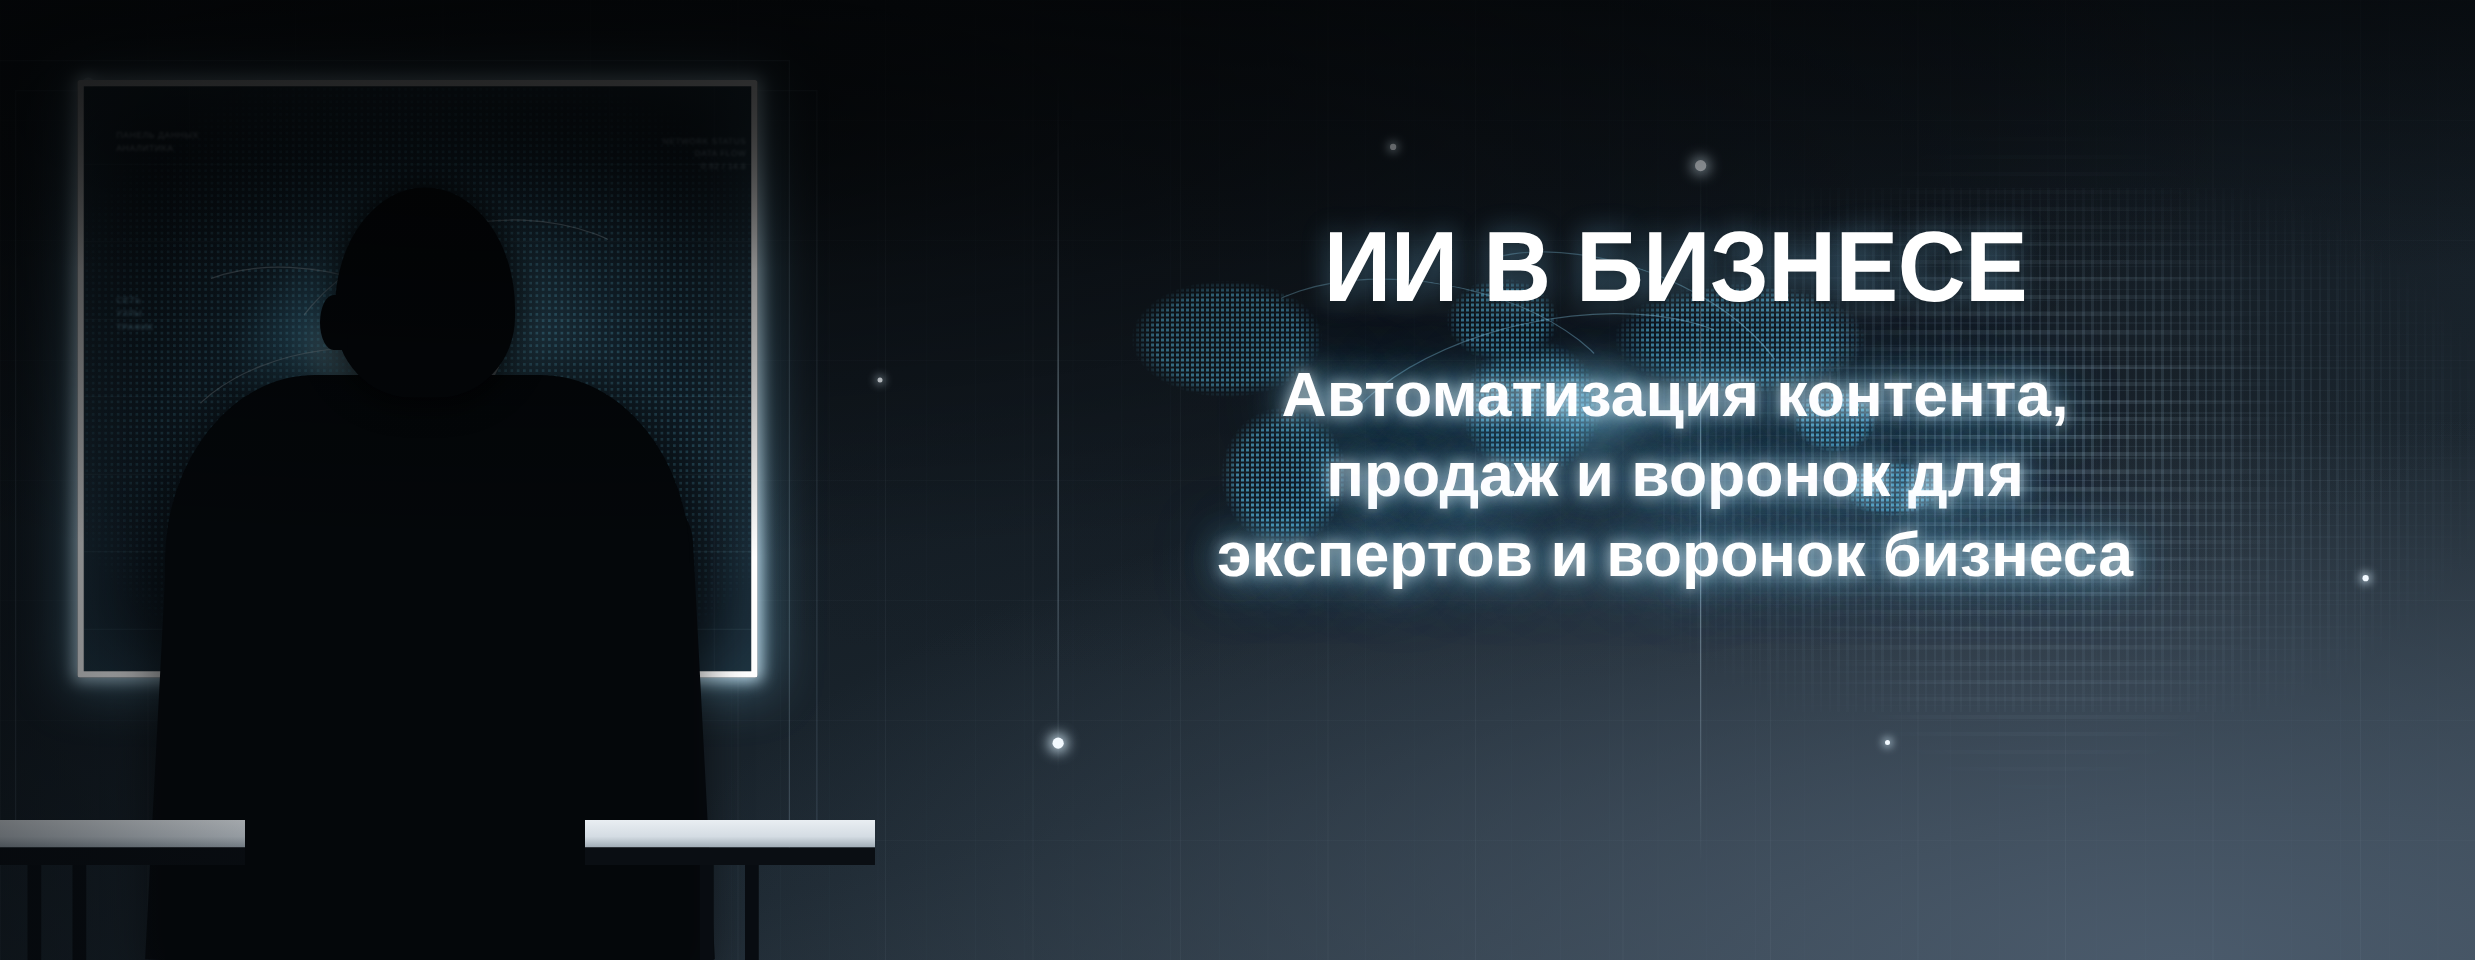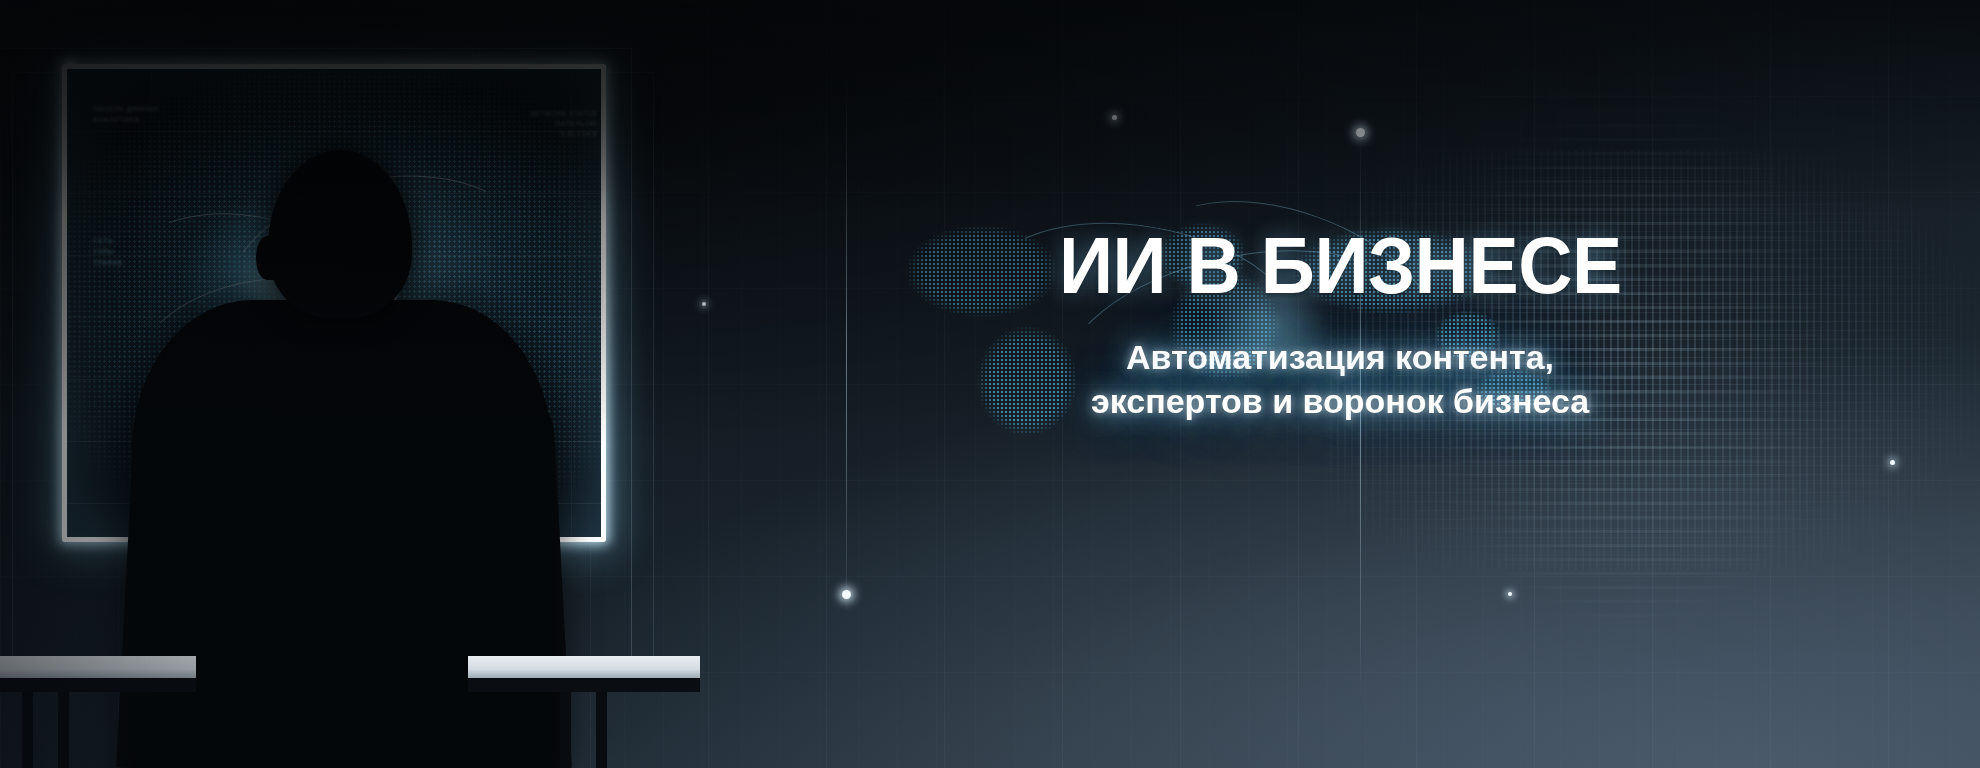--- a/index.html
+++ b/index.html
@@ -262,21 +262,21 @@
     letter-spacing:-0.5px;
     line-height:1;
     margin:0 0 30px 0;
     transform:scaleX(.94);
     text-shadow:0 0 22px rgba(120,190,230,.40), 0 2px 6px rgba(0,0,0,.55);
     white-space:nowrap;
   }
   .subhead{
     margin:0;
     color:#ffffff;
-    font-size:34px;
+    font-size:50px;
     font-weight:600;
     line-height:1.28;
     max-width:760px;
     text-shadow:
       0 0 10px rgba(255,255,255,.55),
       0 0 26px rgba(130,215,250,.85),
       0 0 52px rgba(90,185,235,.55);
   }
   .subhead span{display:block;}
 </style>
@@ -350,17 +350,18 @@
       <div class="leg r2"></div>
     </div>
   </div>
 
   <div class="layer vignette"></div>
 
   <div class="text-block">
     <h1 class="headline">ИИ В БИЗНЕСЕ</h1>
     <p class="subhead">
       <span>Автоматизация контента,</span>
+      <span>продаж и воронок для</span>
       <span>экспертов и воронок бизнеса</span>
     </p>
   </div>
 
 </div>
 
 </body></html>

